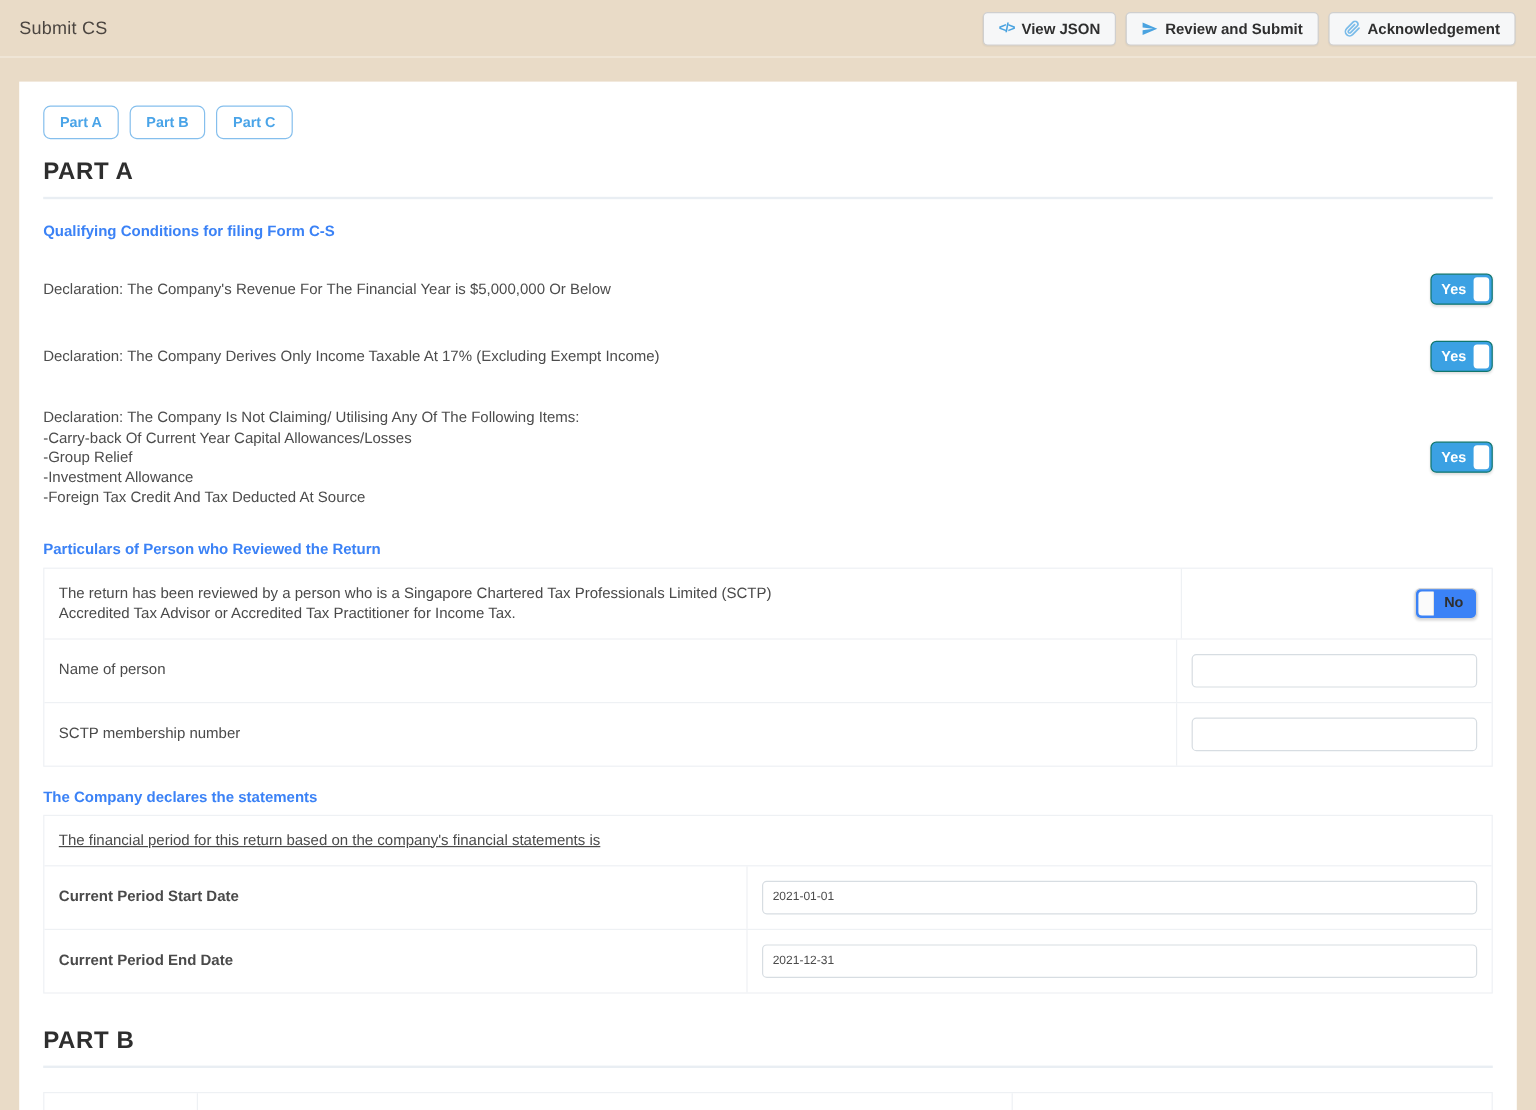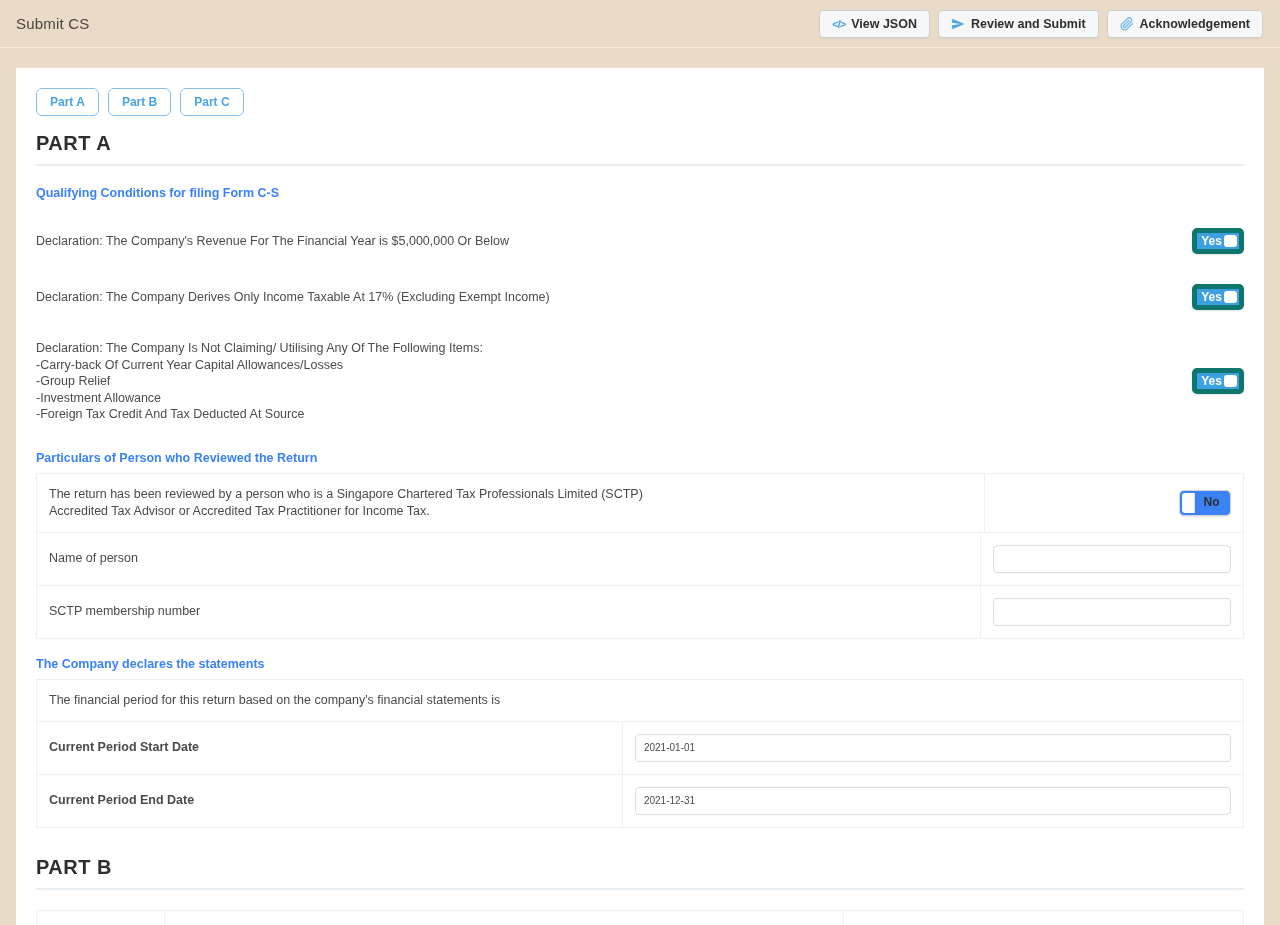--- a/index.html
+++ b/index.html
@@ -87,21 +87,21 @@
     width:52px; height:26px;
     border-radius:5px;
     font-size:12px; font-weight:bold;
     display:flex; align-items:center;
     flex:0 0 auto;
     cursor:pointer;
     box-shadow:0 1px 2px rgba(0,0,0,.12);
   }
   .switch-yes {
     background:#3ba1e3;
-    border:5px solid #0f766e;
+    border:1px solid #0f766e;
     color:#fff;
     justify-content:center;
     padding-right:13px;
   }
   .switch-yes .knob {
     position:absolute; top:2px; bottom:2px; right:2px; width:13px;
     background:#fff; border-radius:3px;
   }
   .switch-no {
     background:#3b82f6;
@@ -140,21 +140,21 @@
   }
 
   
   .t1-label { width:78.2%; }
   .t1-value { width:21.8%; }
   .t1-toggle-cell { align-items:flex-end; justify-content:center; display:flex; flex-direction:column; }
   .t1-row { min-height:43px; }
   .t1-row-first { min-height:47px; }
 
   
-  .t2-header { width:100%; min-height:30px; }
+  .t2-header { width:100%; min-height:30px;text-decoration:underline; }
   .t2-label { width:48.5%; min-height:42px;font-weight:bold; }
   .t2-value { width:51.5%; min-height:42px; }
 
   
   .t3-c1 { width:9.1%; }
   .t3-c2 { width:56.6%; }
   .t3-c3 { width:34.3%; }
   .t3-header-row .cell { min-height:35px; }
   .bordered-left { border-left:1px solid #eef1f4; }
 </style>

